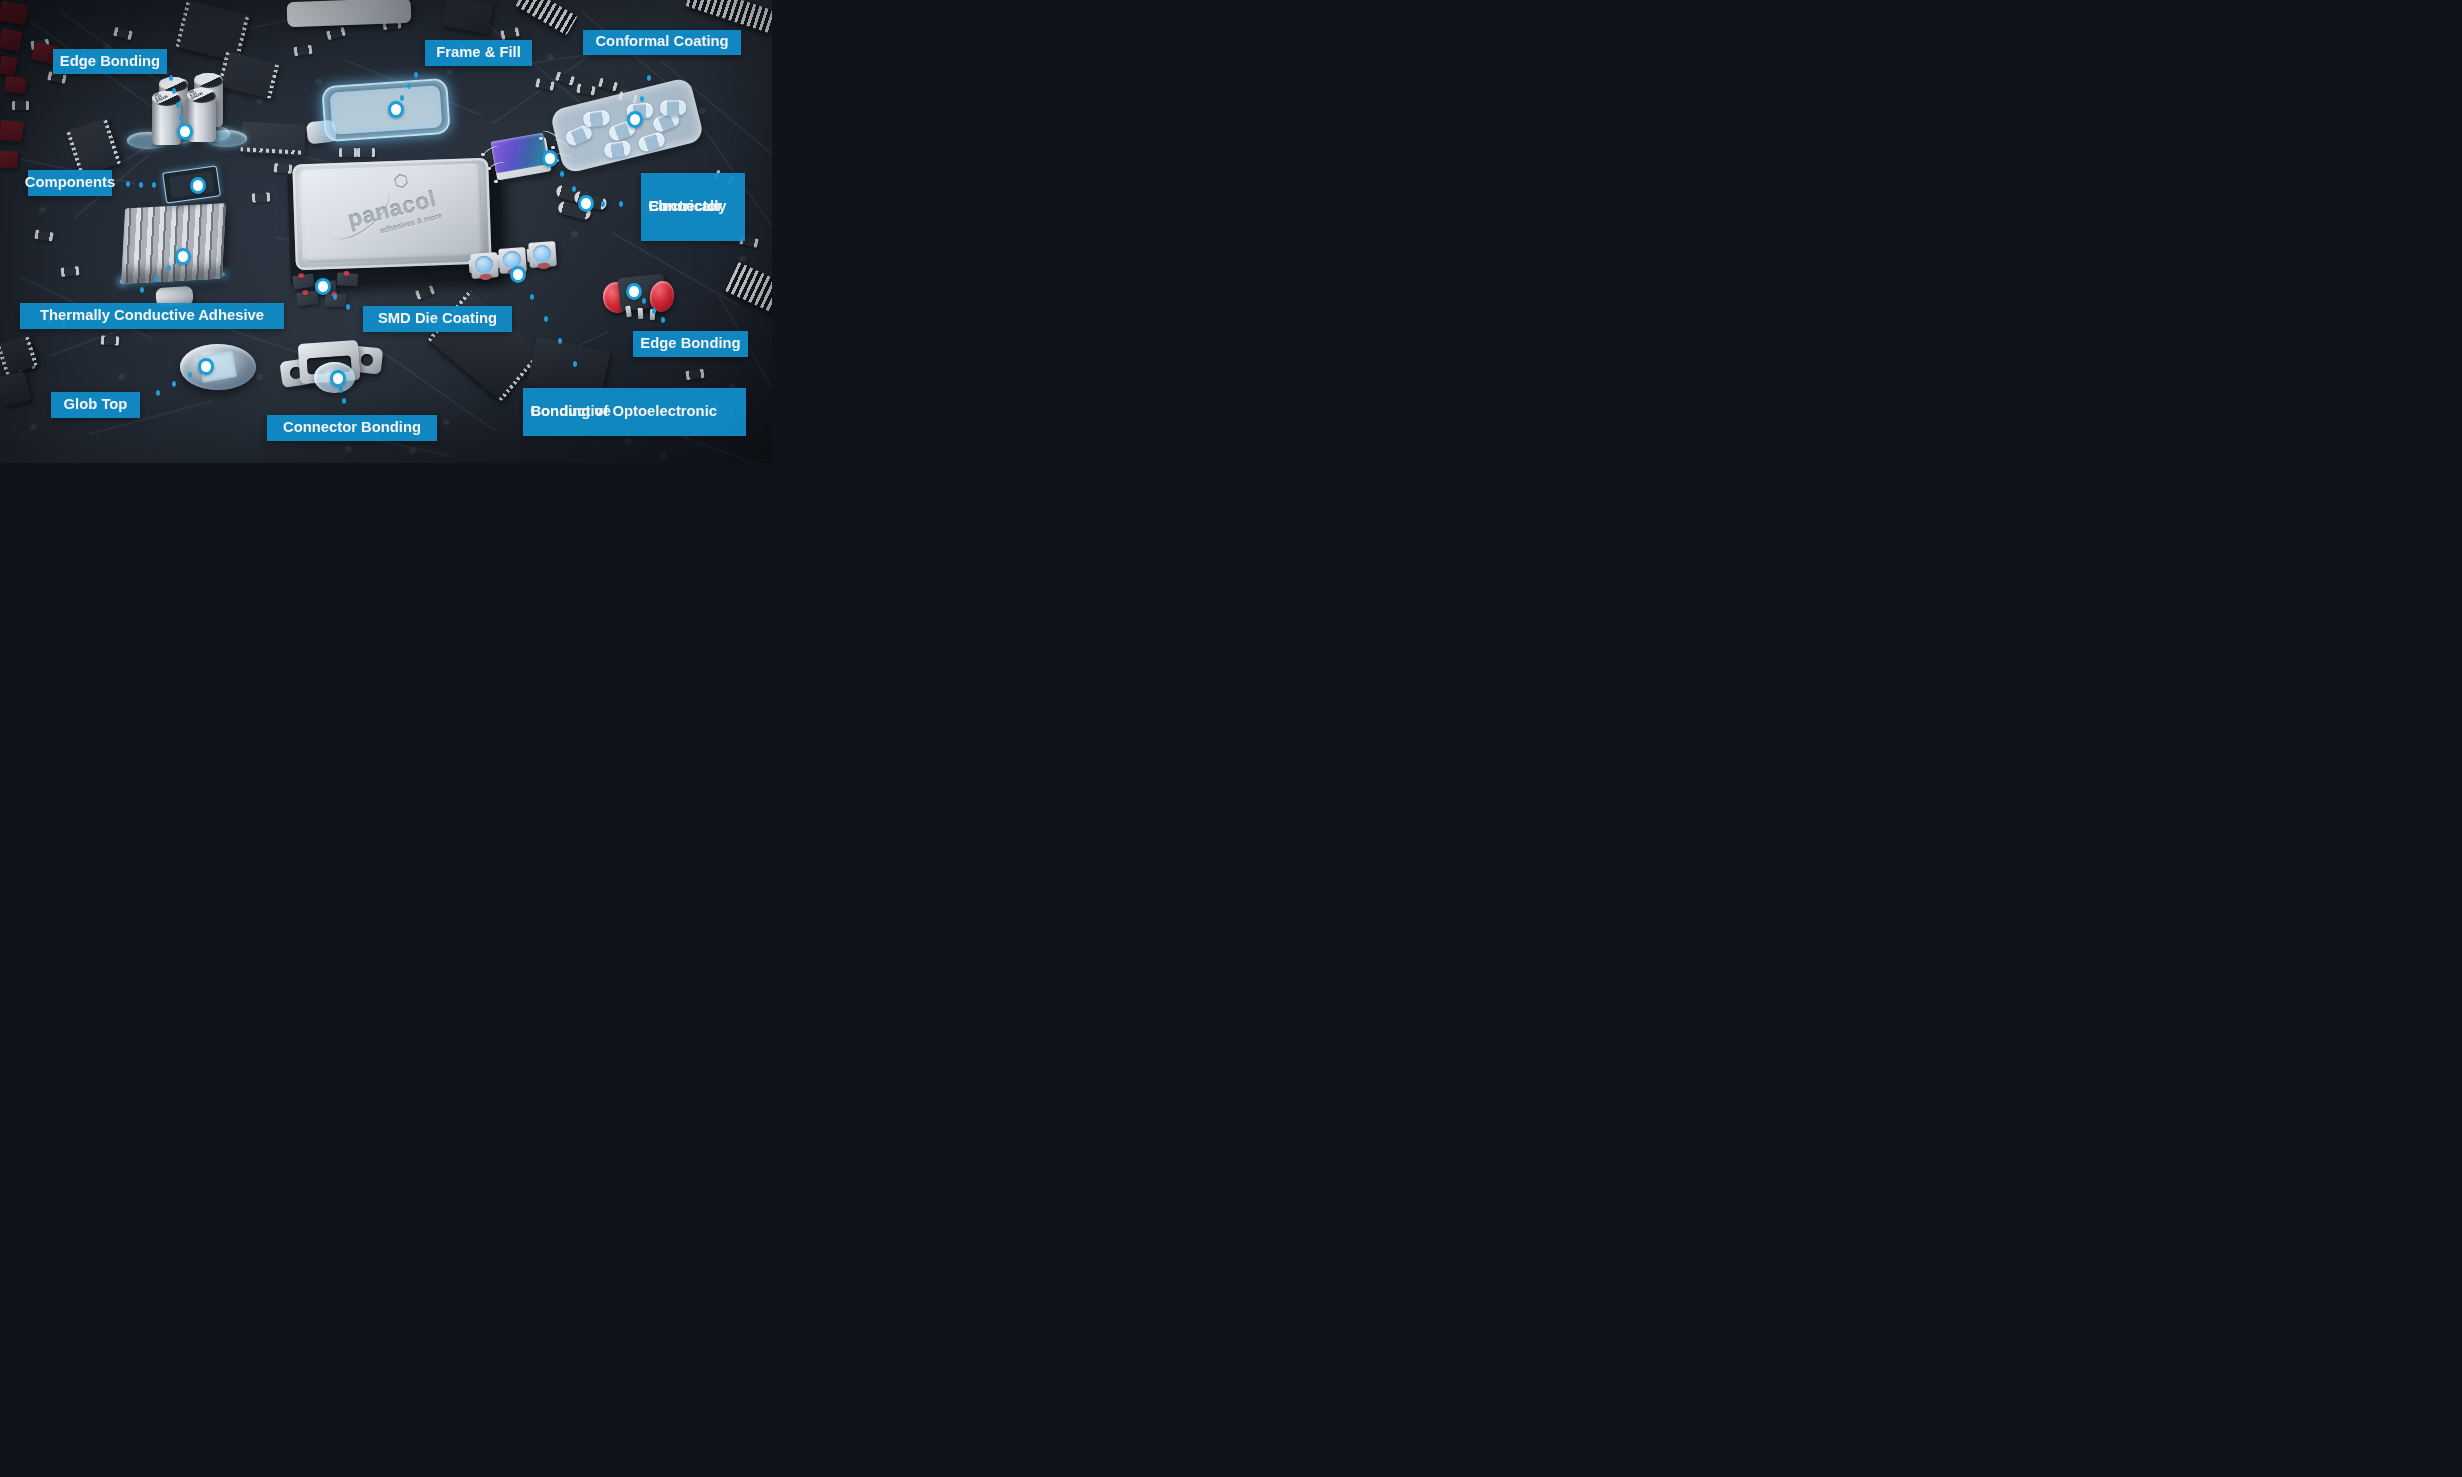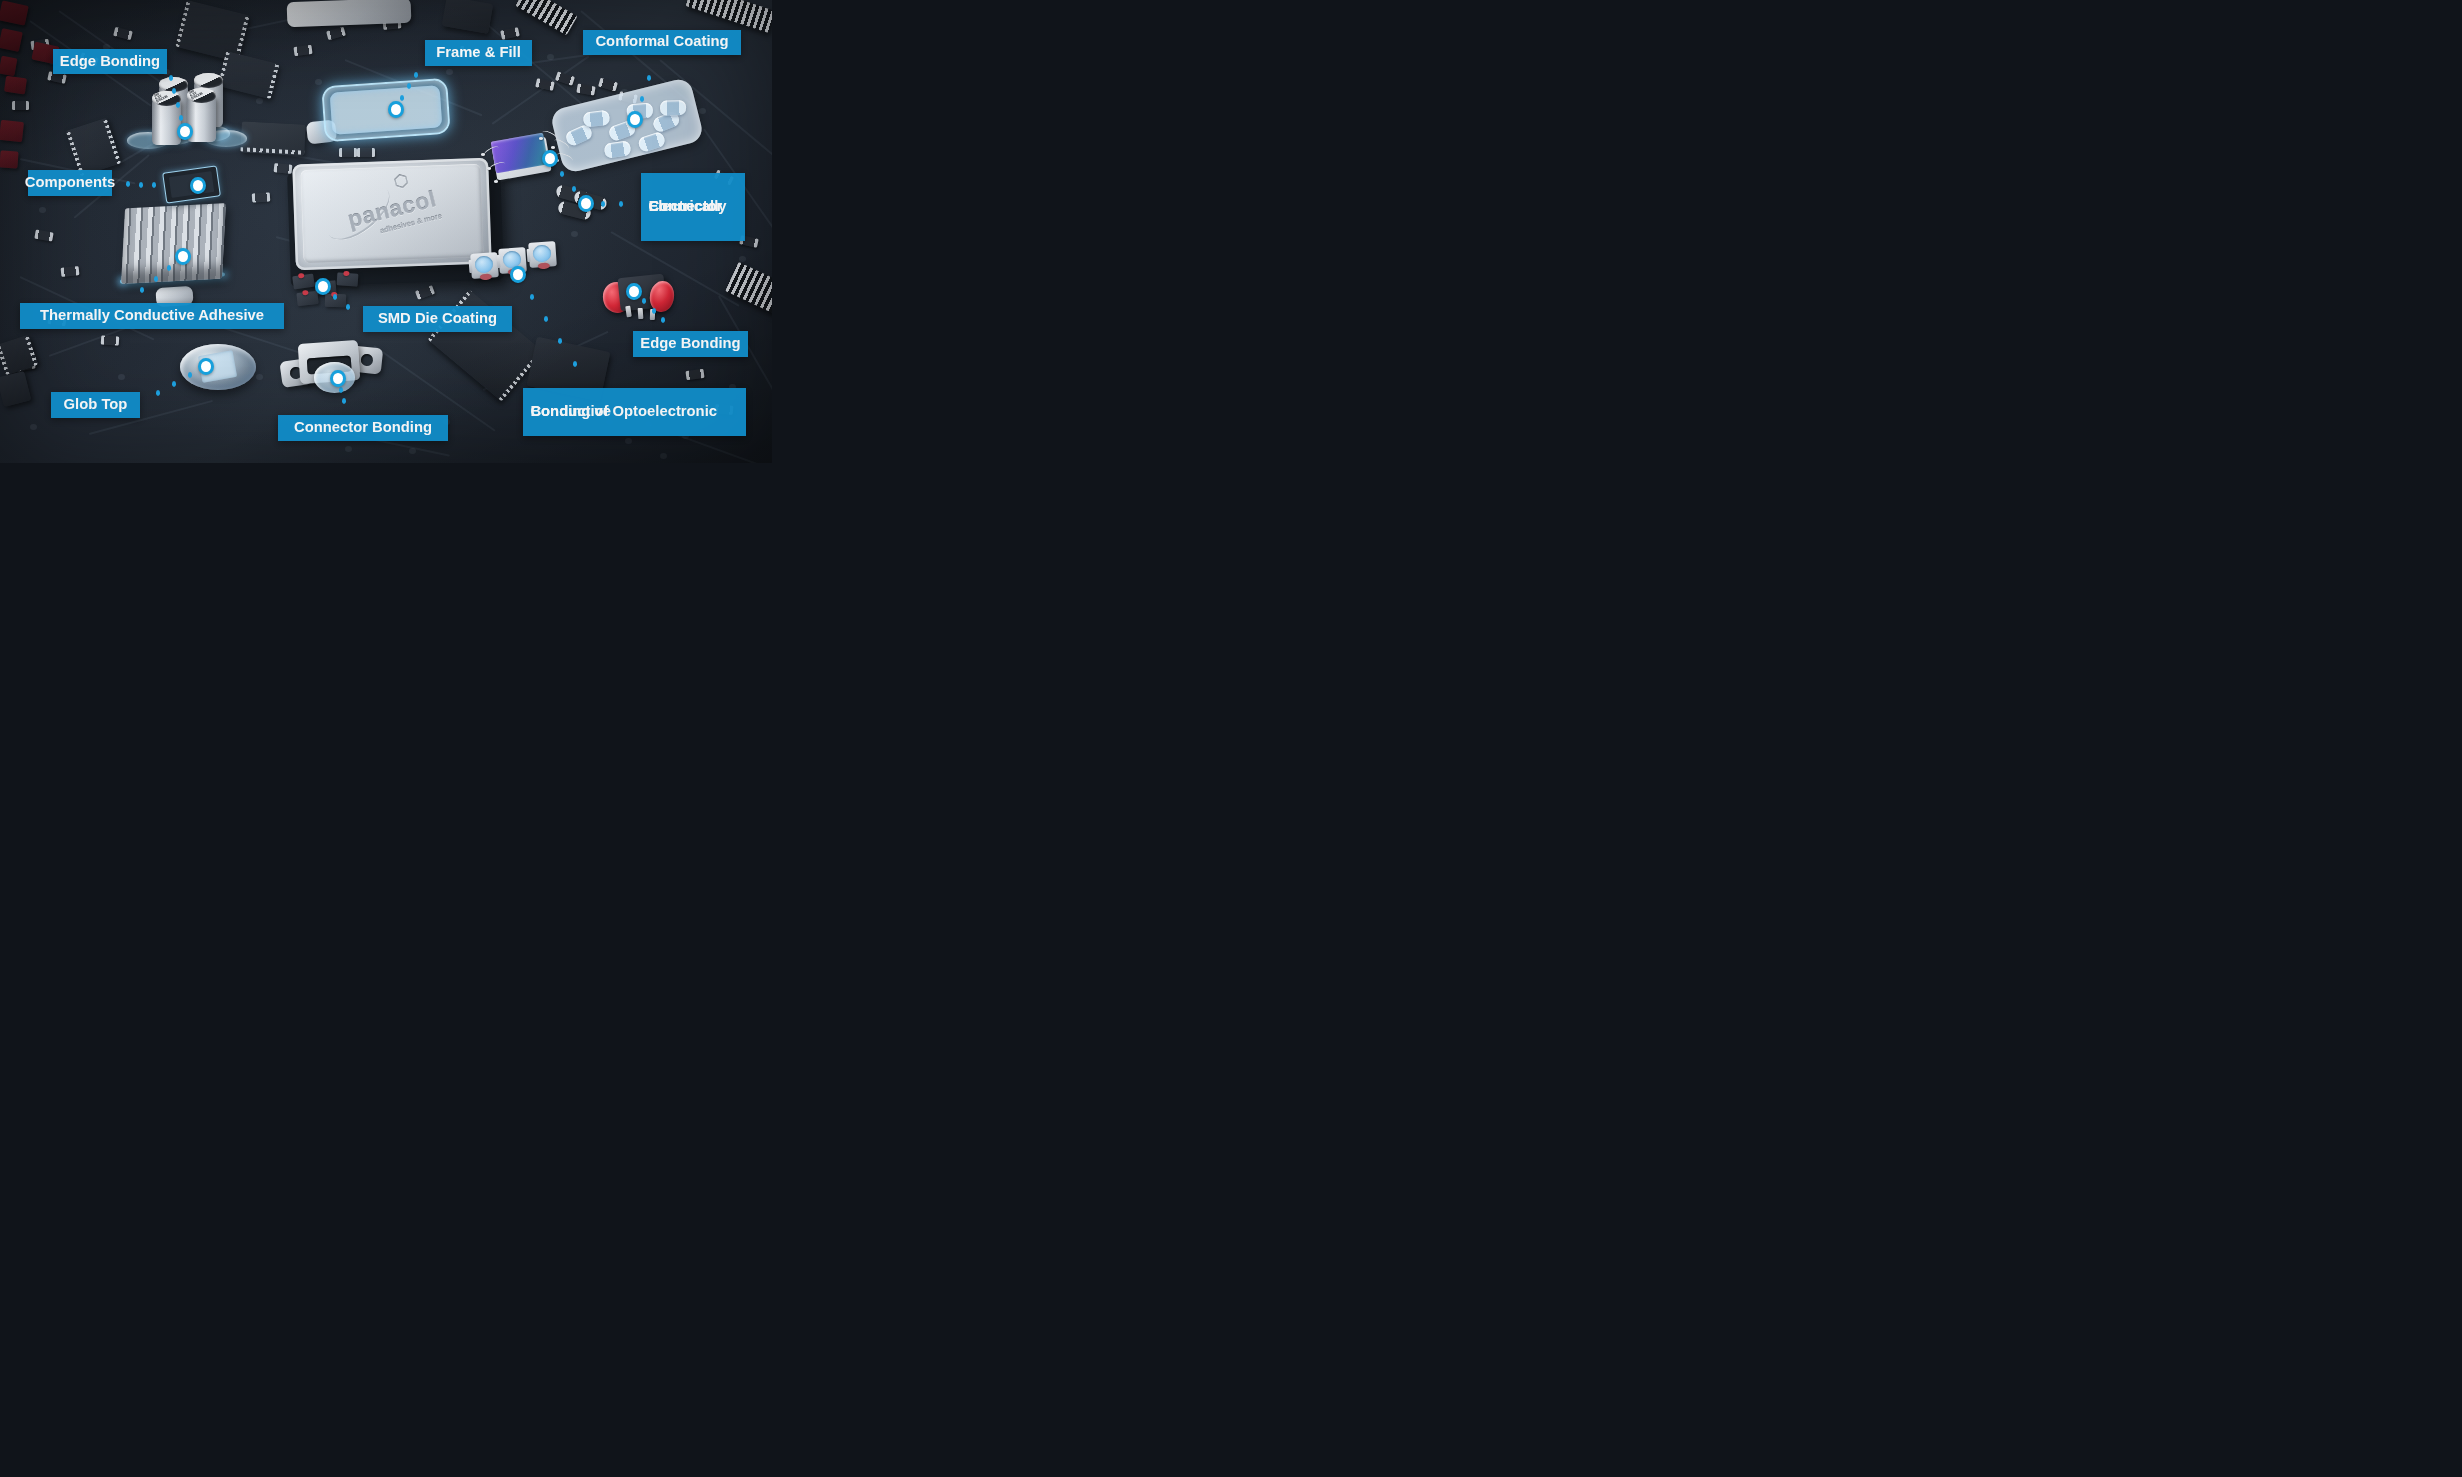--- a/index.html
+++ b/index.html
@@ -458,21 +458,21 @@
       </div>
       <div class="lbl center" style="left: 363px; top: 306px; width: 149px; height: 26px;">
         <div class="ln">SMD Die Coating</div>
       </div>
       <div class="lbl center" style="left: 633px; top: 331px; width: 115px; height: 25.6px;">
         <div class="ln">Edge Bonding</div>
       </div>
       <div class="lbl center" style="left: 51px; top: 392px; width: 89px; height: 26px;">
         <div class="ln">Glob Top</div>
       </div>
-      <div class="lbl center" style="left: 267px; top: 415px; width: 170px; height: 26px; margin-left: 11px;">
+      <div class="lbl center" style="left: 267px; top: 415px; width: 170px; height: 26px;">
         <div class="ln">Connector Bonding</div>
       </div>
       <div class="lbl left" style="left: 523px; top: 388px; width: 223px; height: 48px;">
         <div class="ln">Bonding of Optoelectronic</div>
         <div class="ln">Conductive</div>
       </div>
     </div>
 </div>
 
 

